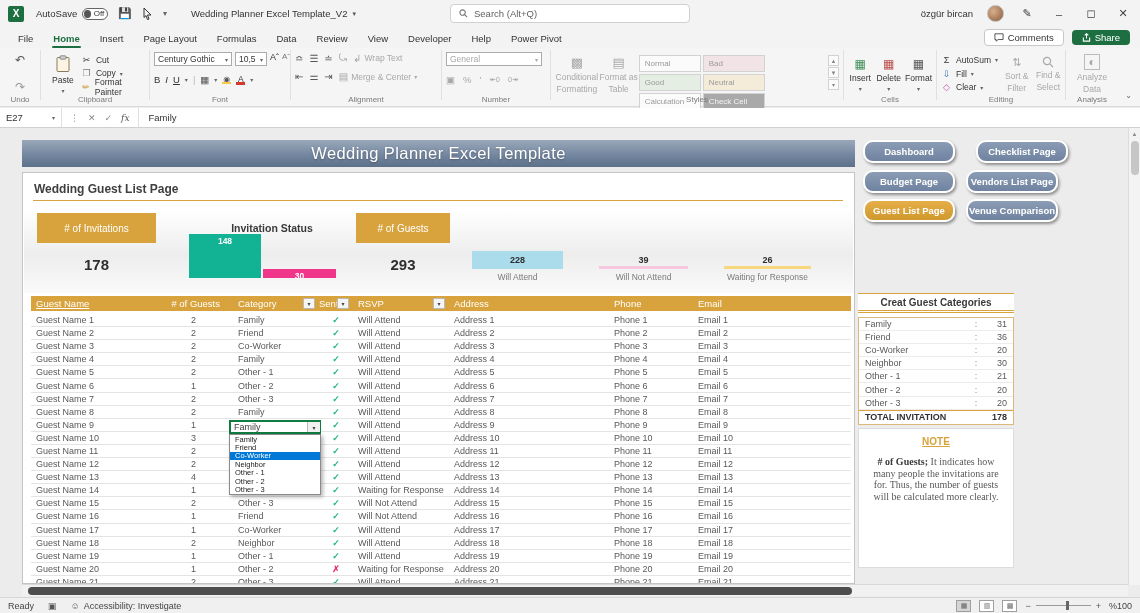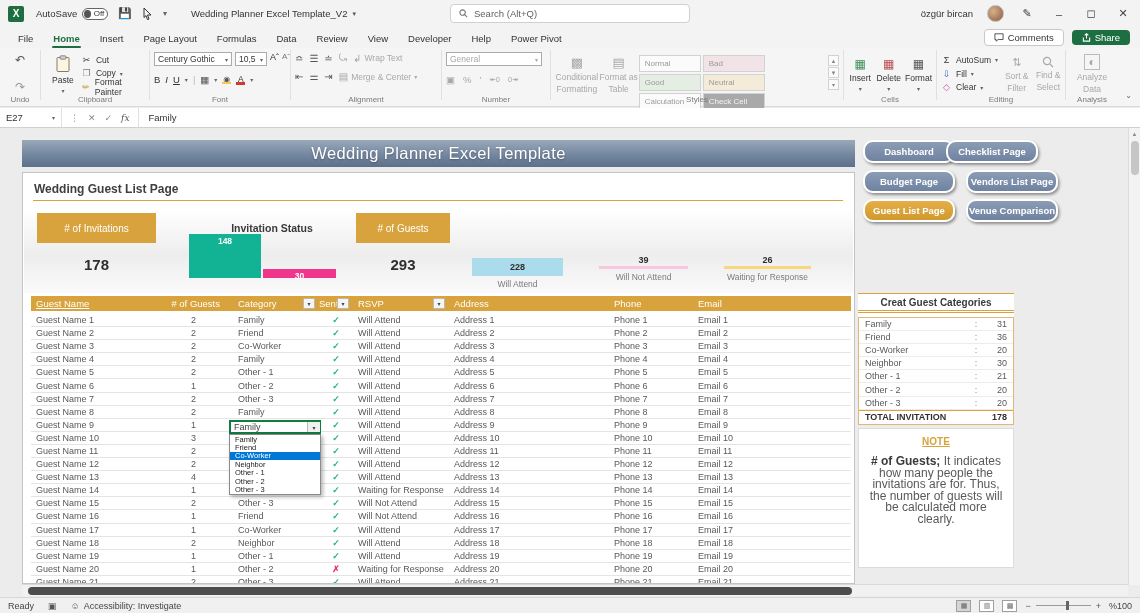--- a/index.html
+++ b/index.html
@@ -108,21 +108,21 @@
   .cat-title { font-size:10px; font-weight:bold; color:#3a3a3a; text-align:center; padding:3px 0 2px; border-top:1px solid #d8a33c; border-bottom:3px double #d8a33c; }
   .cat-box { margin-top:4px; border:1px solid #ddb878; }
   .cat-row { display:flex; align-items:center; height:13.1px; border-bottom:1px solid #ececec; font-size:9px; color:#595959; padding:0 6px; }
   .cat-row .cname { flex:1; } .cat-row .colon { width:14px; text-align:center; color:#8a8a8a; } .cat-row .cval { width:24px; text-align:right; }
   .cat-total { display:flex; align-items:center; height:14px; border-top:1px solid #d8a33c; font-size:9px; font-weight:bold; color:#303030; padding:0 6px; }
   .cat-total .cname { flex:1; } .cat-total .cval { text-align:right; }
 
   .notepanel { position:absolute; left:858px; top:300px; width:156px; height:140px; background:#fff; border:1px solid #dcdcdc; padding:7px 8px; text-align:center; }
   .note-title { color:#d8a33c; font-weight:bold; font-size:10px; text-decoration:underline; margin-bottom:7px; }
   .note-body { font-size:9px; color:#595959; line-height:11.5px; }
-  .note-tip { margin-top:9px; font-size:12px; color:#595959; line-height:11.5px; }
+  .note-tip { margin-top:9px; font-size:10px; color:#595959; line-height:11.5px;font-family:Liberation Serif, serif; }
   .note-tip b { color:#3a3a3a; }
 
   
   .vscroll { position:absolute; right:0; top:0; width:12px; height:457px; background:#f3f3f3; border-left:1px solid #dcdcdc; }
   .vscroll .arr { width:100%; text-align:center; font-size:6px; color:#8a8a8a; padding-top:3px; }
   .vscroll .thumb { position:absolute; left:2px; top:13px; width:8px; height:34px; background:#c6c6c6; border-radius:4px; }
   .hscroll { position:absolute; left:22px; top:456px; width:1106px; height:12px; background:#f1f1f1; border-top:1px solid #d8d8d8; }
   .hscroll .thumb { position:absolute; left:6px; top:2px; width:824px; height:8px; background:#4d4d4d; border-radius:4px; }
 
   
@@ -439,21 +439,21 @@
             <div class="bar-label" style="top: 1.5px;">30</div>
           </div>
         </div>
 
       <div class="goldbox" style="left:333px; top:40px; width:94px;">
           <span># of Guests</span>
         </div>
       <div class="goldval" style="left:333px; top:70px; width:94px;">293</div>
 
       <div id="rsvp-chart">
-          <div class="rsvp-item" style="left: 449px; top: 67px; width: 91px; height: 50px;">
+          <div class="rsvp-item" style="left: 449px; top: 60px; width: 91px; height: 50px;">
             <div style="position: absolute; left: 0px; width: 100%; top: 18px; height: 18px; background: rgb(170, 220, 236);"></div>
             <div class="rsvp-val" style="top: 22px;">228</div>
             <div class="rsvp-cat" style="top: 39px;">Will Attend</div>
           </div>
           <div class="rsvp-item" style="left: 576px; top: 60px; width: 89px; height: 50px;">
             <div style="position: absolute; left: 0px; width: 100%; top: 32.5px; height: 3.5px; background: rgb(246, 200, 224);"></div>
             <div class="rsvp-val" style="top: 21.5px;">39</div>
             <div class="rsvp-cat" style="top: 39px;">Will Not Attend</div>
           </div>
           <div class="rsvp-item" style="left: 701px; top: 60px; width: 87px; height: 50px;">
@@ -757,21 +757,21 @@
           <div class="dd-opt sel">Co-Worker</div>
           <div class="dd-opt">Neighbor</div>
           <div class="dd-opt">Other - 1</div>
           <div class="dd-opt">Other - 2</div>
           <div class="dd-opt">Other - 3</div>
         </div>
     </div>
 
     <div id="nav-buttons">
         <div class="navbtn" style="left: 863px; top: 12px;">Dashboard</div>
-        <div class="navbtn" style="left: 946px; top: 12px;">Checklist Page</div>
+        <div class="navbtn" style="left: 976px; top: 12px;">Checklist Page</div>
         <div class="navbtn" style="left: 863px; top: 41.5px;">Budget Page</div>
         <div class="navbtn" style="left: 966px; top: 41.5px;">Vendors List Page</div>
         <div class="navbtn active" style="left: 863px; top: 71px;">Guest List Page</div>
         <div class="navbtn" style="left: 966px; top: 71px;">Venue Comparison</div>
       </div>
 
     <div class="catpanel">
       <div class="cat-title">Creat Guest Categories</div>
       <div class="cat-box" id="cat-box">
           <div class="cat-row">

